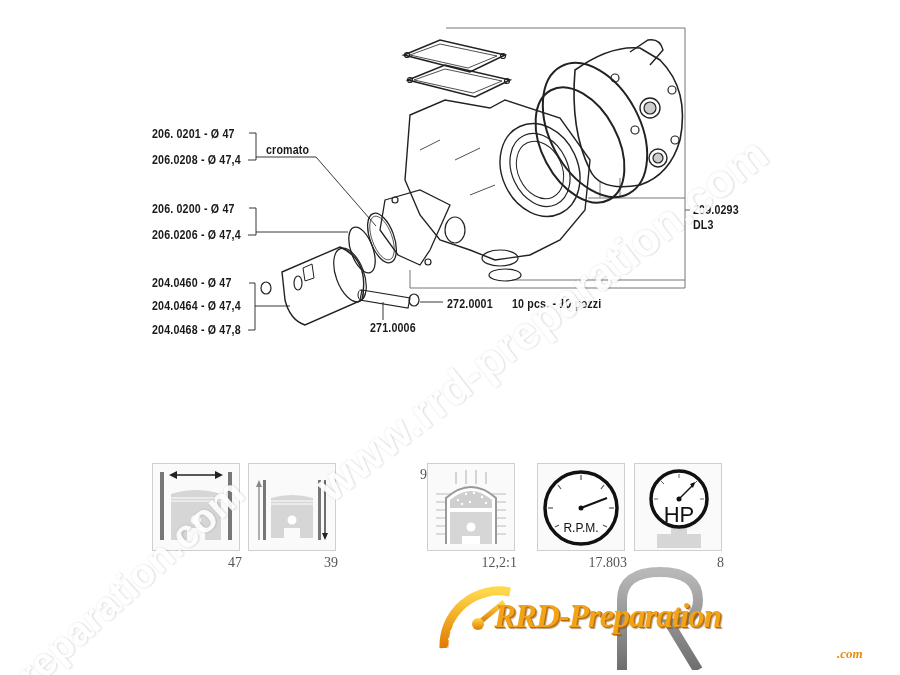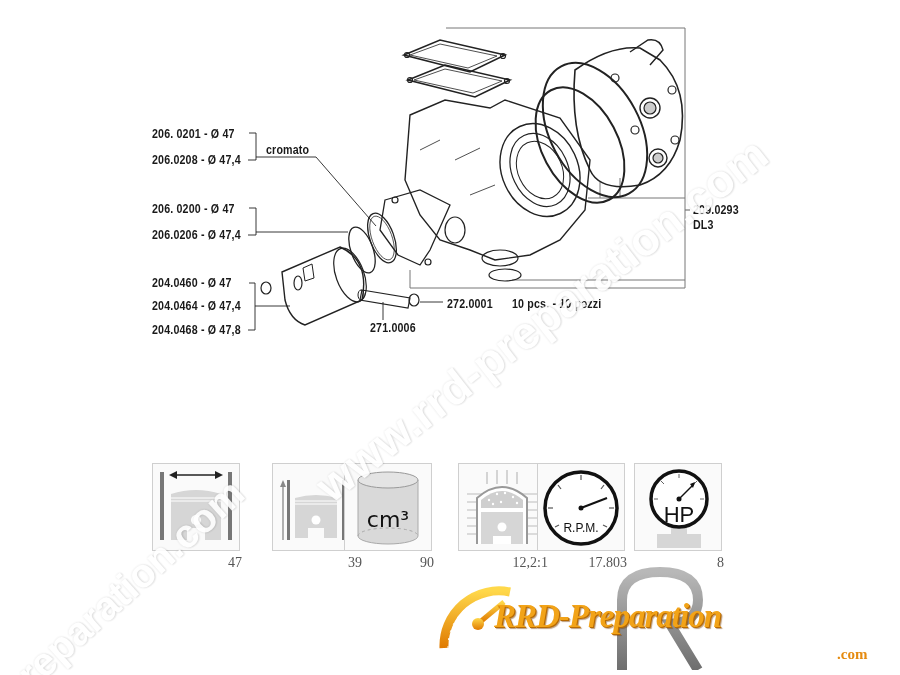--- a/index.html
+++ b/index.html
@@ -31,22 +31,22 @@
   .logo { position:absolute; left:432px; top:560px; width:460px; height:110px; }
   .logo-text {
     position:absolute; left:62px; top:38px;
     font-family:"Liberation Serif", serif; font-style:italic; font-weight:bold;
     font-size:33px; color:#f2a318; letter-spacing:-1px;
     text-shadow: 1px 1px 0 #b86a00, 2px 2px 1px rgba(120,60,0,0.5);
     white-space:nowrap;
   }
   .logo-com {
     position:absolute; left:405px; top:86px;
-    font-family:"Liberation Serif", serif; font-weight:bold;
-    font-size:15px; color:#e58b10;
+    font-family:"Liberation Serif", serif; font-style:italic; font-weight:bold;
+    font-size:13px; color:#e58b10;
   }
 </style>
 </head>
 <body>
 
 <svg class="diagram" width="900" height="460" viewBox="0 0 900 460">
   <g fill="none" stroke="#222" stroke-width="1.2">
 
     <polyline points="446,28 685,28 685,288 410,288 410,270" stroke="#777" stroke-width="1"></polyline>
     <polyline points="588,198 685,198" stroke="#777" stroke-width="1"></polyline>
@@ -143,54 +143,43 @@
       <polygon points="70,11 62,7 62,15" fill="#222"></polygon>
       <path d="M18,30 Q43,22 68,30 L68,76 L52,76 L52,64 L34,64 L34,76 L18,76 Z" fill="#d6d6d6"></path>
       <line x1="18" y1="34" x2="68" y2="34" stroke="#fff" stroke-width="1"></line>
       <line x1="18" y1="37" x2="68" y2="37" stroke="#fff" stroke-width="1"></line>
       <circle cx="43" cy="56" r="5" fill="#fff"></circle>
     </svg>
   </div>
   <div class="val">47</div>
 </div>
 
-<div class="spec" style="left:248px;margin-left:24px;">
+<div class="spec" style="left:248px;">
   <div class="box">
     <svg width="86" height="86" viewBox="0 0 86 86">
       <line x1="10" y1="20" x2="10" y2="76" stroke="#888" stroke-width="1.3"></line>
       <polygon points="10,16 7,23 13,23" fill="#888"></polygon>
       <rect x="14" y="16" width="3" height="60" fill="#777"></rect>
       <rect x="69" y="16" width="3" height="60" fill="#777"></rect>
       <line x1="76" y1="16" x2="76" y2="72" stroke="#222" stroke-width="1.3"></line>
       <polygon points="76,76 73,69 79,69" fill="#222"></polygon>
       <path d="M22,34 Q43,28 64,34 L64,74 L51,74 L51,64 L35,64 L35,74 L22,74 Z" fill="#d6d6d6"></path>
       <line x1="22" y1="37" x2="64" y2="37" stroke="#fff"></line>
       <line x1="22" y1="40" x2="64" y2="40" stroke="#fff"></line>
       <circle cx="43" cy="56" r="4.5" fill="#fff"></circle>
     </svg>
   </div>
   <div class="val">39</div>
 </div>
 
 <div class="spec" style="left:344px;">
-  <div class="box">
-    <svg width="86" height="86" viewBox="0 0 86 86">
-      <path d="M13,16 L13,72 A30,8 0 0 0 73,72 L73,16 Z" fill="#d9d9d9"></path>
-      <ellipse cx="43" cy="16" rx="30" ry="8" fill="#e4e4e4" stroke="#999" stroke-width="1"></ellipse>
-      <line x1="13" y1="16" x2="13" y2="72" stroke="#aaa"></line>
-      <line x1="73" y1="16" x2="73" y2="72" stroke="#aaa"></line>
-      <path d="M13,72 A30,8 0 0 0 73,72" fill="none" stroke="#aaa"></path>
-      <path d="M13,72 A30,8 0 0 1 73,72" fill="none" stroke="#aaa" stroke-dasharray="3,3"></path>
-      <text x="43" y="63" text-anchor="middle" font-family="DejaVu Sans, sans-serif" font-size="22" fill="#111">cm³</text>
-    </svg>
-  </div>
   <div class="val">90</div>
 </div>
 
-<div class="spec" style="left:458px;">
+<div class="spec" style="left:427px;">
   <div class="box">
     <svg width="86" height="86" viewBox="0 0 86 86">
       <g stroke="#bbb" stroke-width="1.2">
         <line x1="8" y1="30" x2="78" y2="30"></line>
           <line x1="8" y1="38" x2="78" y2="38"></line>
         <line x1="8" y1="46" x2="78" y2="46"></line>
           <line x1="8" y1="54" x2="78" y2="54"></line>
         <line x1="8" y1="62" x2="78" y2="62"></line>
           <line x1="8" y1="70" x2="78" y2="70"></line>
         <line x1="28" y1="8" x2="28" y2="20"></line>

